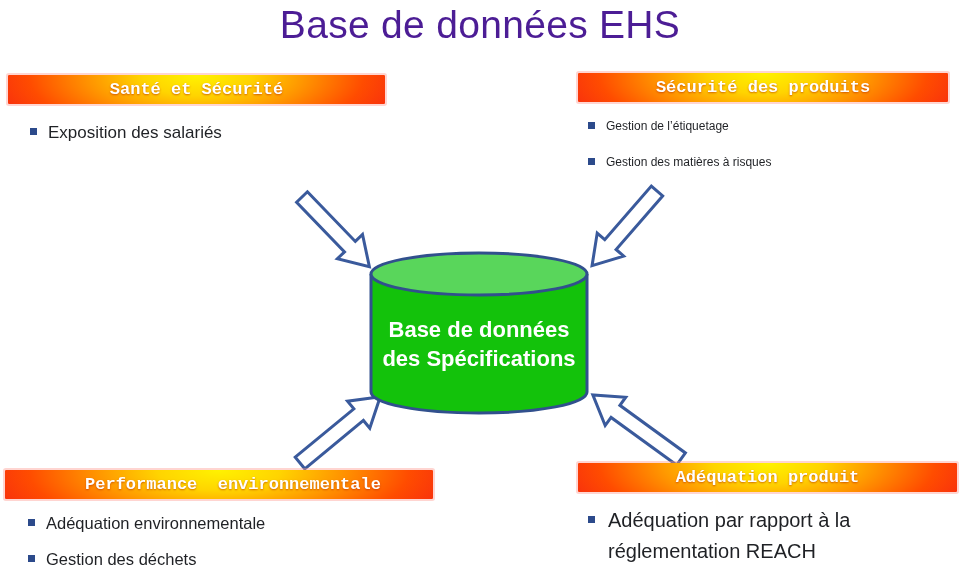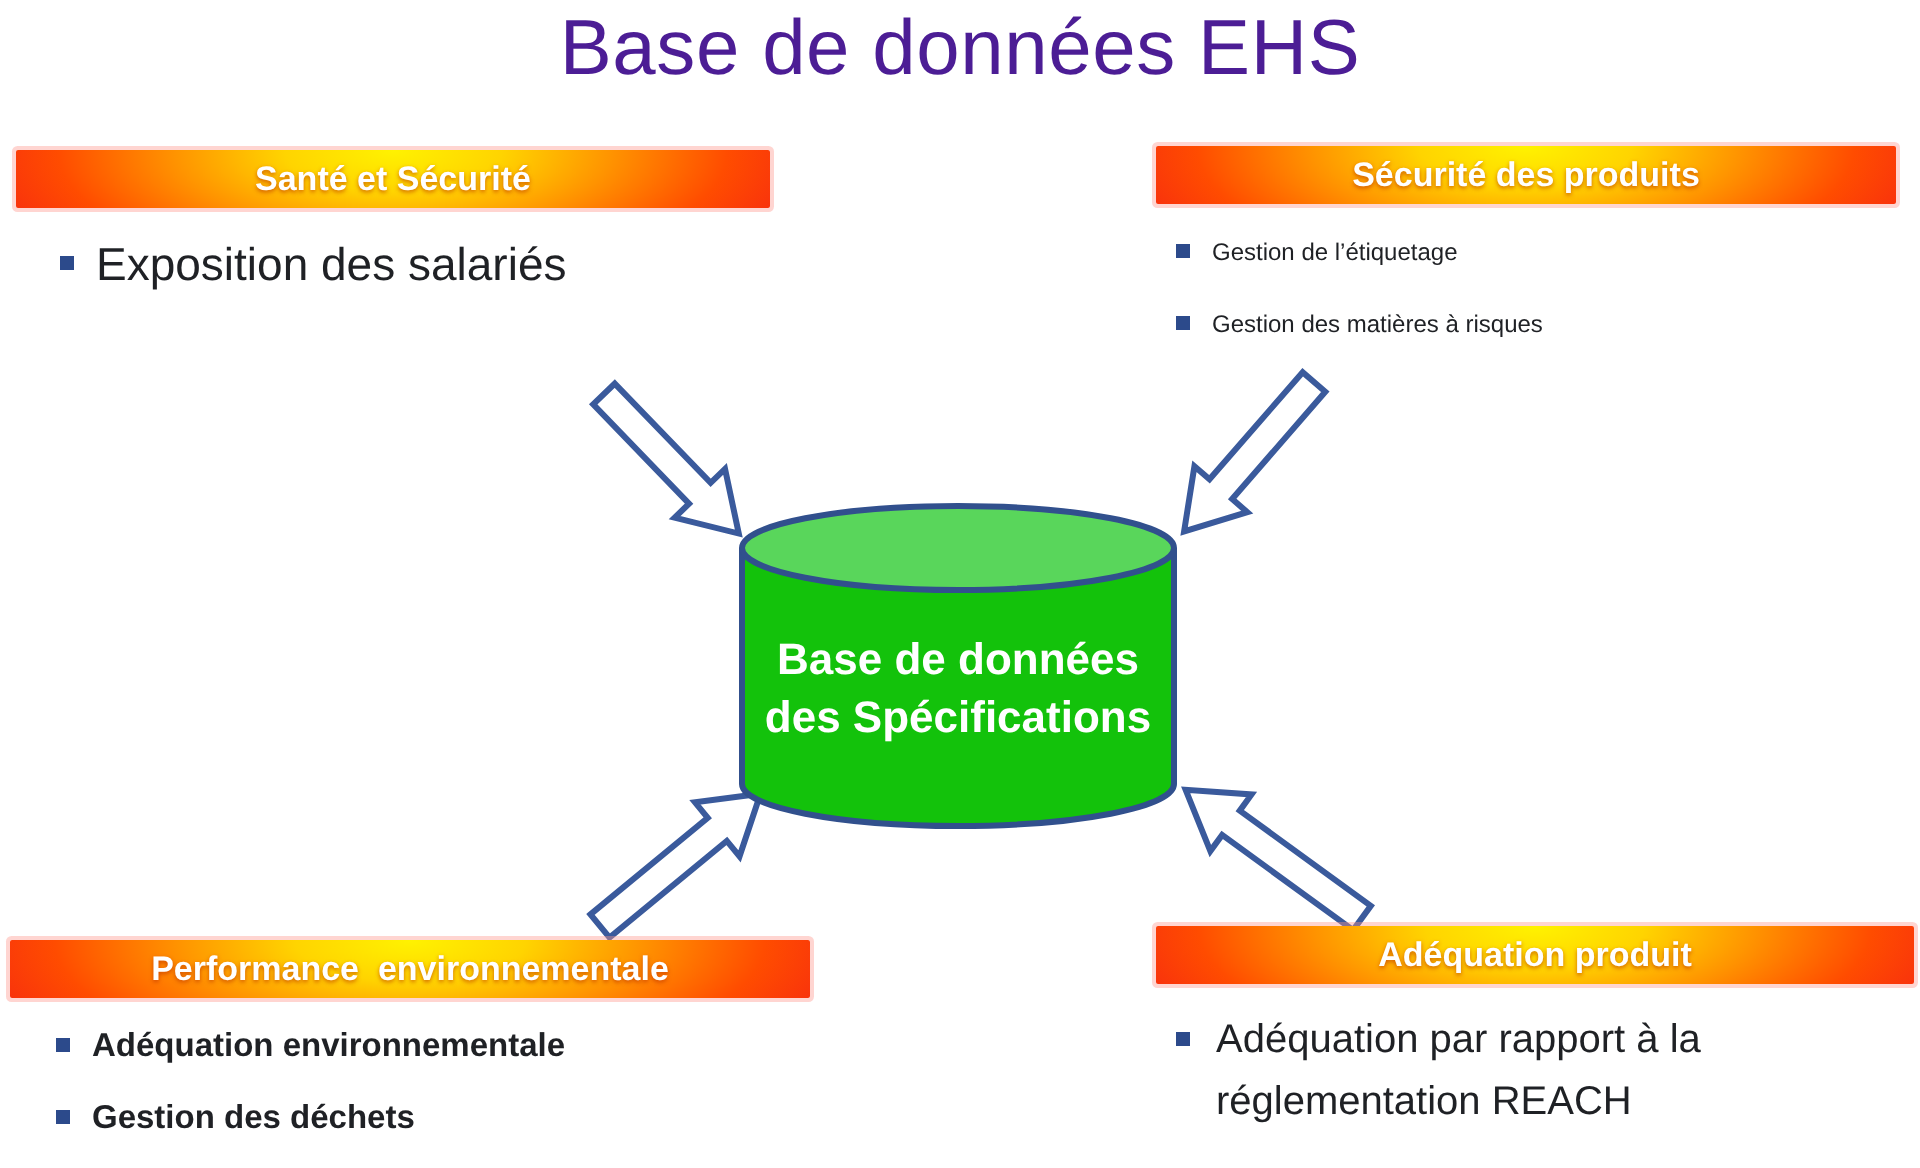--- a/index.html
+++ b/index.html
@@ -12,29 +12,30 @@
     font-size:39px;line-height:48px;color:#4c1d95;letter-spacing:.3px;
   }
   .bar{
     position:absolute;height:29px;display:flex;align-items:center;justify-content:center;
     color:#ffffff;font-weight:bold;font-size:17px;white-space:pre;
     background:radial-gradient(60% 290% at 50% 2%,
       #fff200 0%, #ffd400 24%, #ff9400 48%, #ff4c00 74%, #f52313 100%);
     border-radius:1px;
     box-shadow:0 0 0 2px rgba(255,150,140,.40);
     text-shadow:0 1px 2px rgba(185,45,0,.65);
+    font-family:Liberation Mono, monospace;
   }
   .bar-tl{left:8px;top:75px;width:377px;}
   .bar-tr{left:578px;top:73px;width:370px;}
-  .bar-bl{left:5px;top:470px;width:400px;}
+  .bar-bl{left:5px;top:470px;width:400px;padding-left:28px;}
   .bar-br{left:578px;top:463px;width:379px;}
   .list{position:absolute;display:flex;flex-direction:column;gap:9px;color:#1f2125;}
-  .list-tl{left:30px;top:119px;width:332px;font-size:23px;line-height:27px;}
+  .list-tl{left:30px;top:119px;width:332px;font-size:17px;line-height:27px;}
   .list-tr{left:588px;top:113px;width:340px;font-size:12px;line-height:27px;}
-  .list-bl{left:28px;top:510px;width:340px;font-size:16.5px;line-height:27px;font-weight:bold;}
+  .list-bl{left:28px;top:510px;width:340px;font-size:16.5px;line-height:27px;}
   .list-br{left:588px;top:505px;width:322px;font-size:20px;line-height:31px;}
   .item{display:flex;align-items:flex-start;}
   .bullet{
     flex:0 0 auto;width:7px;height:7px;background:#2c4a8b;
     margin:9px 11px 0 0;
   }
   .list-br .bullet{margin:11px 13px 0 0;}
   svg.overlay{position:absolute;left:0;top:0;}
   .cyl-label{
     font-family:"Liberation Sans",sans-serif;font-weight:bold;font-size:22px;

